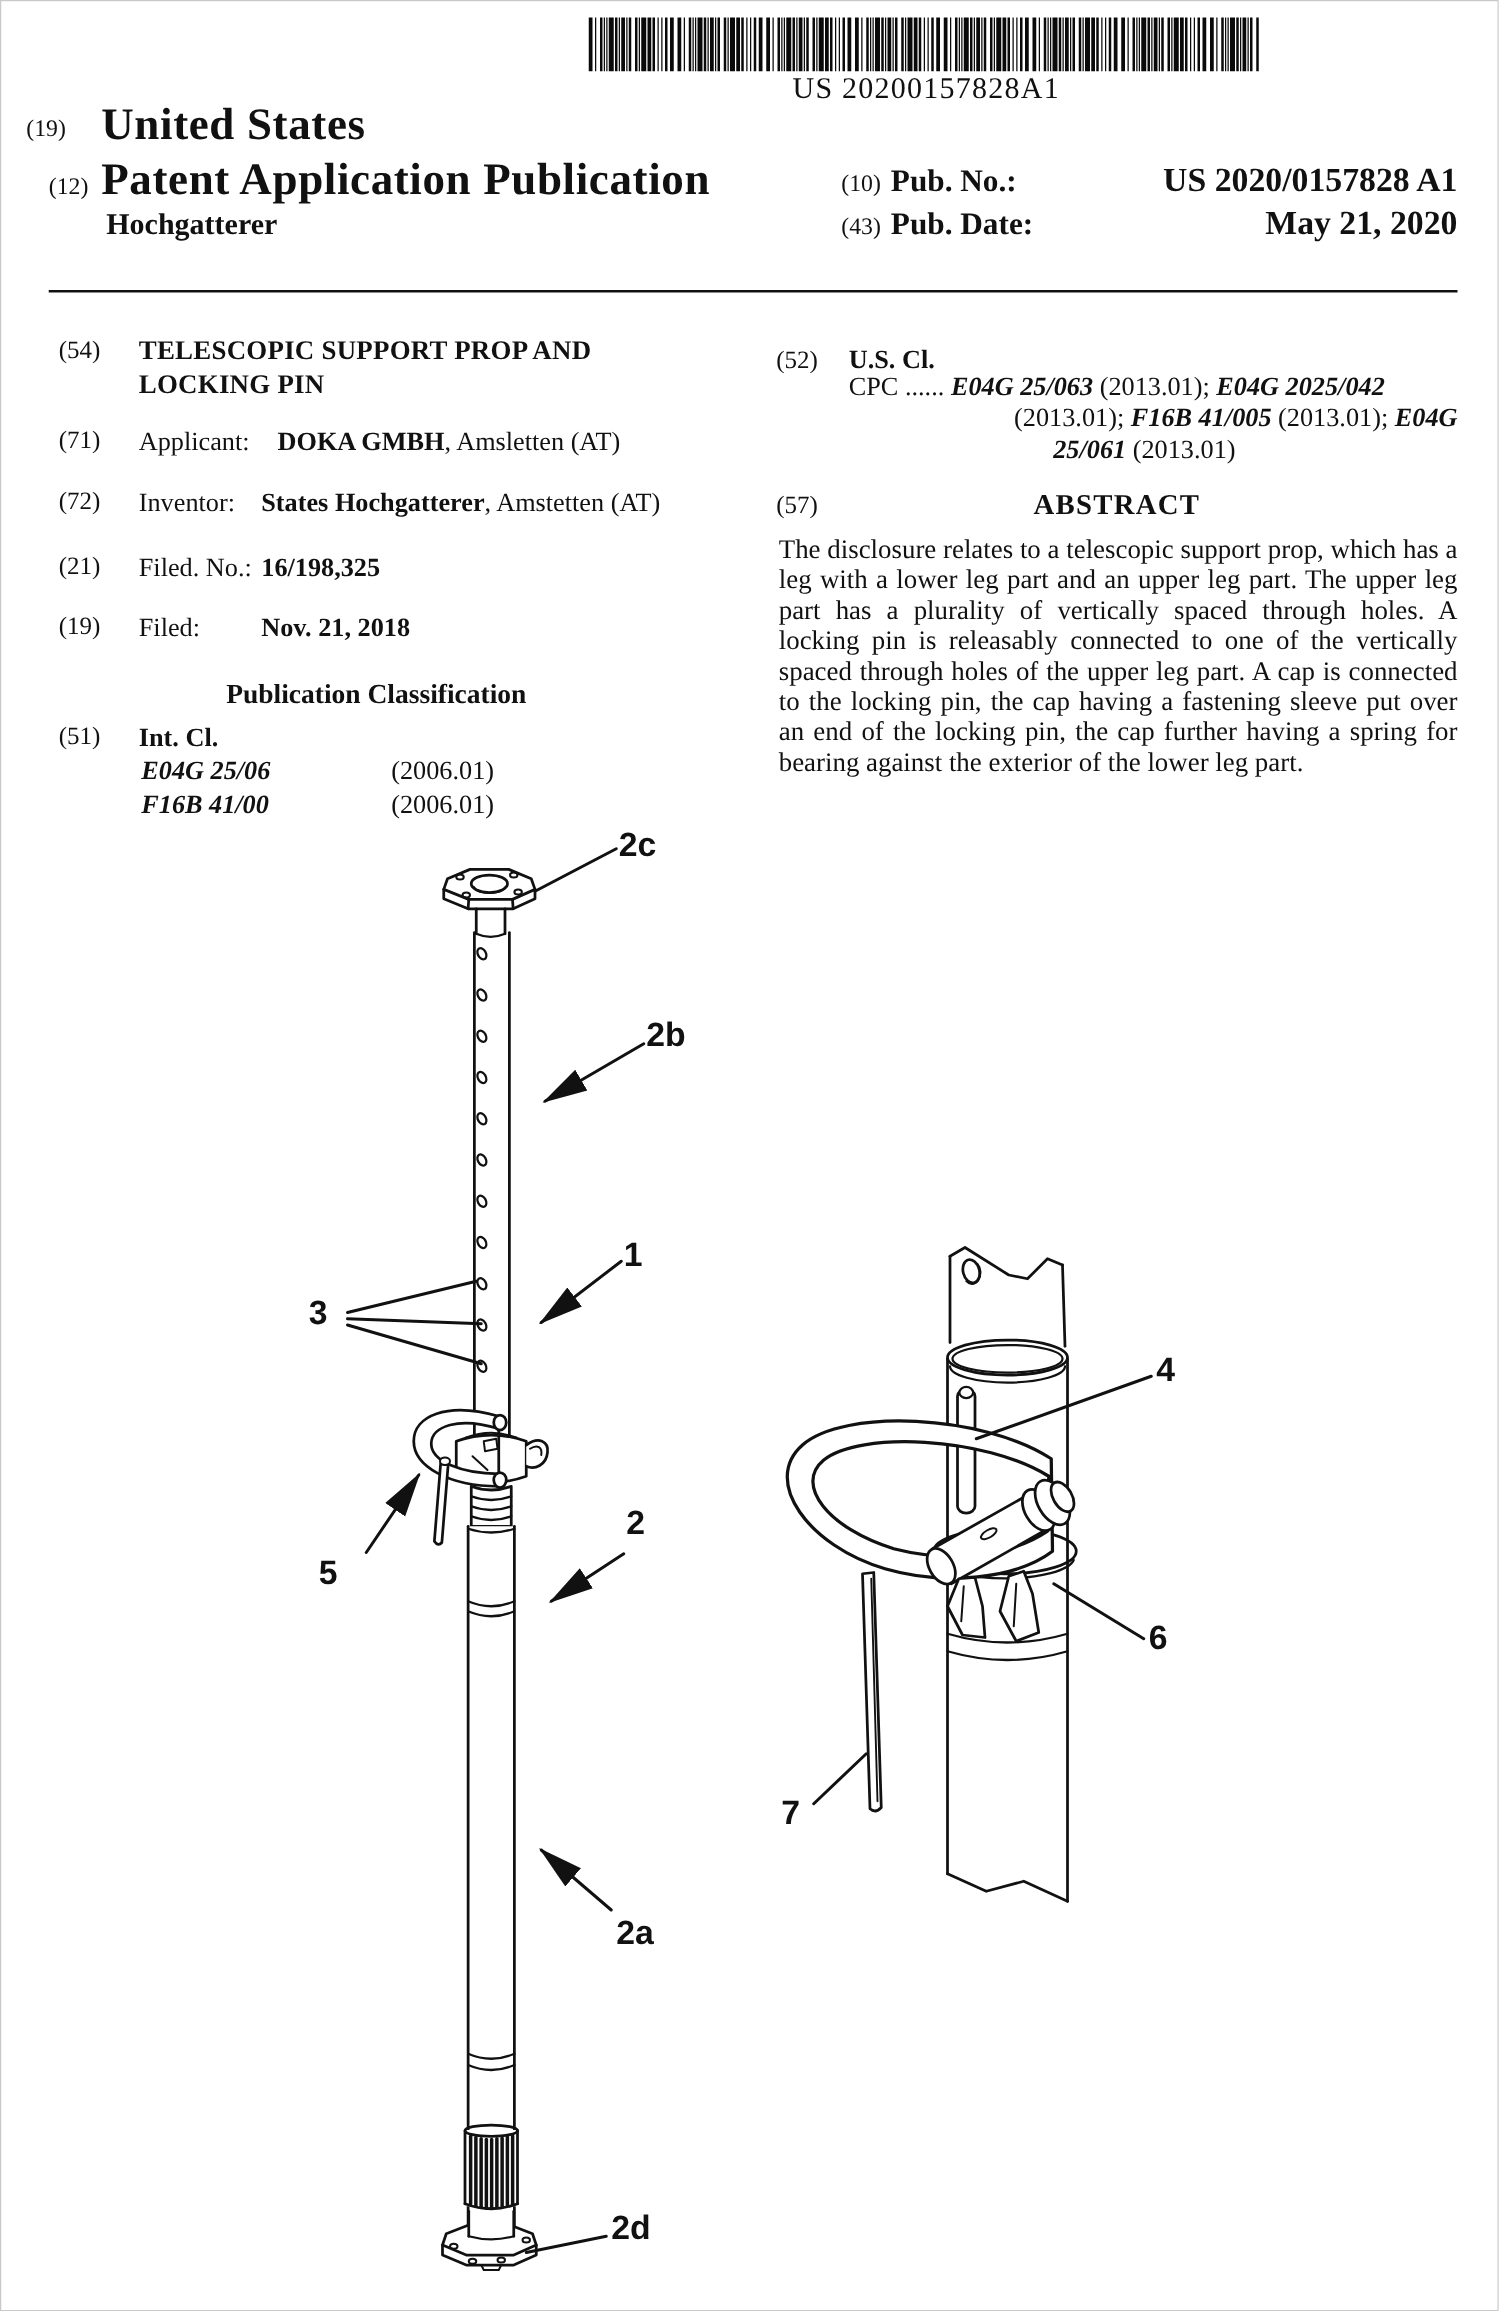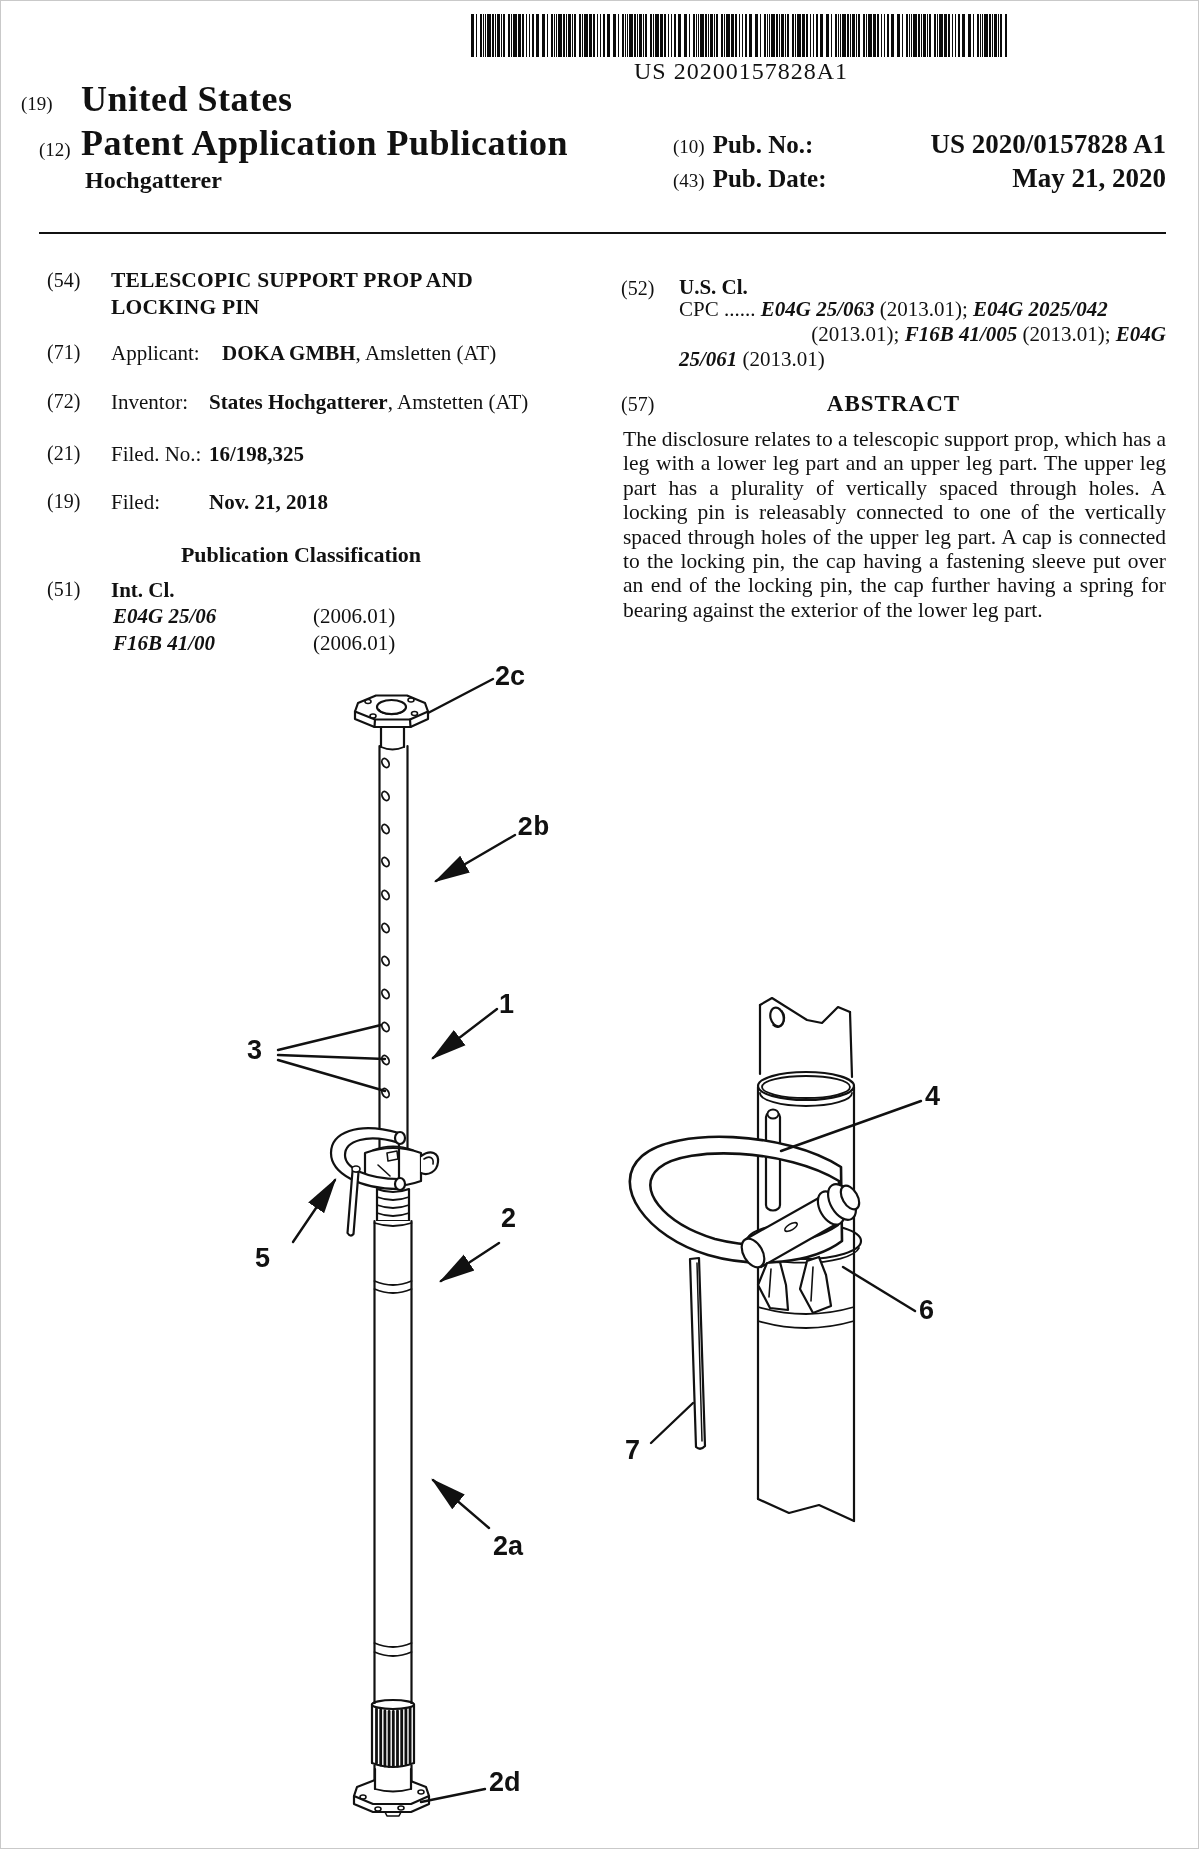--- a/index.html
+++ b/index.html
@@ -32,21 +32,21 @@
   .field-label{position:absolute;font-size:21px;}
   .field-value{position:absolute;font-size:21px;white-space:nowrap;}
   #pubclass-head{left:110px;top:541px;width:380px;text-align:center;font-weight:bold;font-size:22px;}
   #intcl-rows{left:112px;top:603px;width:380px;}
   .intcl-row{height:27px;position:relative;}
   .intcl-row .code{position:absolute;left:0;font-weight:bold;font-style:italic;font-size:21px;}
   .intcl-row .year{position:absolute;left:200px;font-size:21px;}
   #cpc-lines{left:678px;top:296px;width:487px;font-size:21px;line-height:25px;}
   .cpc-line{white-space:nowrap;}
   .cpc-line.align-right{text-align:right;}
-  .cpc-line.align-right2{text-align:left;padding-right:14px;}
+  .cpc-line.align-right2{text-align:center;padding-right:14px;}
   .seg-code{font-weight:bold;font-style:italic;}
   #abstract-head{left:620px;top:390px;width:545px;text-align:center;font-weight:bold;font-size:23px;letter-spacing:1px;}
   #abstract-num{left:620px;top:392px;}
   #abstract-body{left:622px;top:426px;width:543px;font-size:21.5px;line-height:24.4px;text-align:justify;}
   
   #figure-svg{position:absolute;left:0;top:0;width:1199px;height:1849px;pointer-events:none;}
   .fig-label{position:absolute;font-family:"Liberation Sans",sans-serif;font-weight:bold;
         font-size:27px;color:#111;white-space:nowrap;}
 </style>
 </head>
@@ -624,21 +624,21 @@
           <line x1="920" y1="1100" x2="780" y2="1150"></line>
           <line x1="914" y1="1310" x2="842" y2="1266"></line>
           <line x1="650" y1="1442" x2="692" y2="1402"></line>
         </g>
       </g>
     </g>
   </svg>
 
   <div id="figure-labels">
       <div class="fig-label" style="left: 494px; top: 660px;">2c</div>
-      <div class="fig-label" style="left: 516px; top: 812px; font-family: Liberation Mono, monospace;">2b</div>
+      <div class="fig-label" style="left: 516px; top: 812px;">2b</div>
       <div class="fig-label" style="left: 498px; top: 988px;">1</div>
       <div class="fig-label" style="left: 246px; top: 1034px;">3</div>
       <div class="fig-label" style="left: 254px; top: 1242px;">5</div>
       <div class="fig-label" style="left: 500px; top: 1202px;">2</div>
       <div class="fig-label" style="left: 492px; top: 1530px;">2a</div>
       <div class="fig-label" style="left: 488px; top: 1766px;">2d</div>
       <div class="fig-label" style="left: 924px; top: 1080px;">4</div>
       <div class="fig-label" style="left: 918px; top: 1294px;">6</div>
       <div class="fig-label" style="left: 624px; top: 1434px;">7</div>
     </div>

